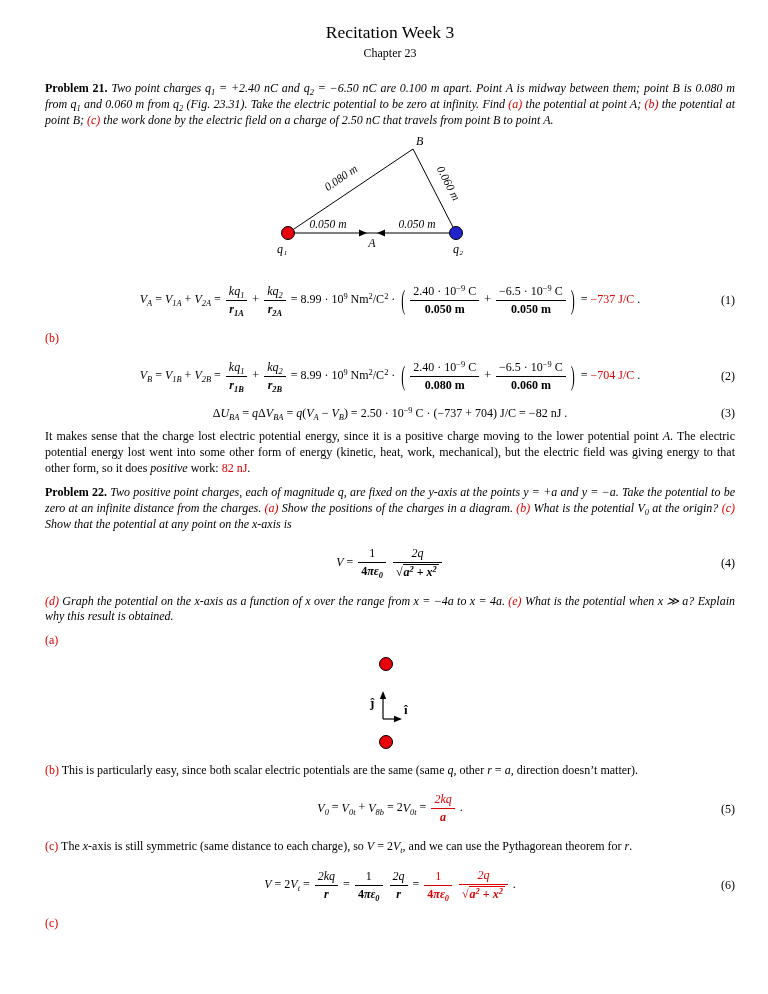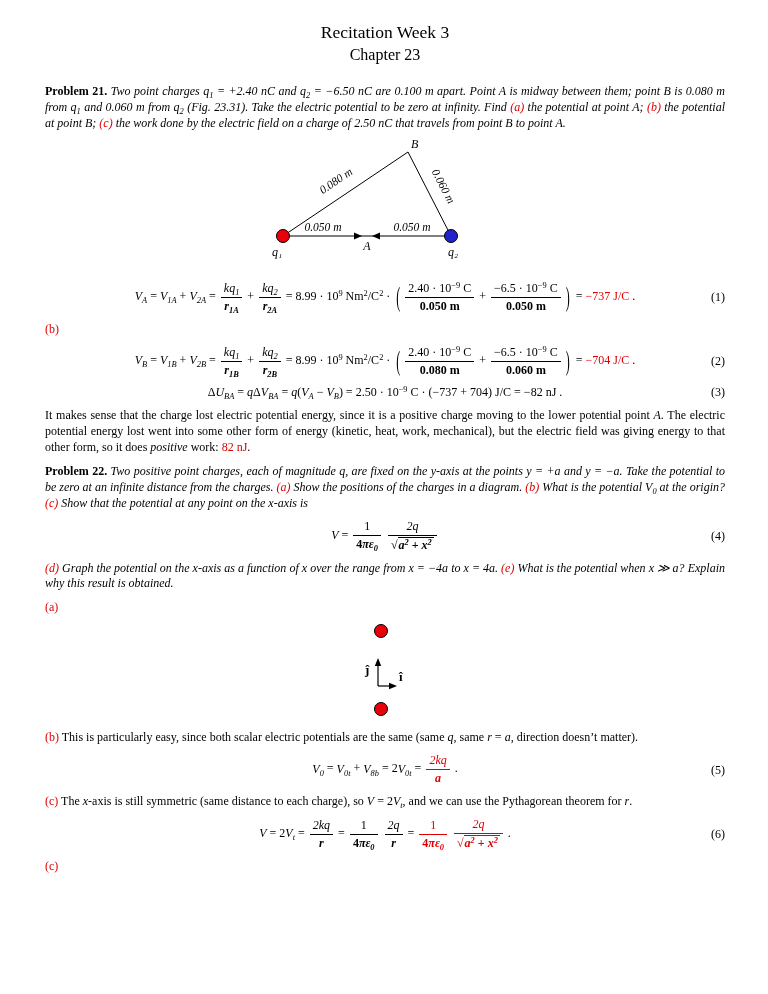--- a/index.html
+++ b/index.html
@@ -1,34 +1,34 @@
 <!DOCTYPE html>
 <html style="--red: #dd0000;"><head>
 <meta charset="utf-8">
 <style>
   html,body{margin:0;padding:0;}
   body{
     width:768px;height:994px;overflow:hidden;background:#ffffff;color:#000;
     font-family:"Liberation Serif", serif;font-size:12px;
   }
-  .page{padding:22px 43px 0 45px;}
+  .page{padding:22px 33px 0 45px;}
   .doc-title{text-align:center;font-size:17.5px;margin:0 0 3px 0;}
-  .doc-subtitle{text-align:center;font-size:16px;margin:0 0 20px 0;}
+  .doc-subtitle{text-align:center;font-size:12px;margin:0 0 20px 0;}
   .para{text-align:justify;line-height:1.33;margin:8px 0 6px 0;}
   .eq{position:relative;text-align:center;margin:7px 0;line-height:1.25;}
   .eq-body{display:inline-block;white-space:nowrap;}
   .eq-no{position:absolute;right:0;top:50%;transform:translateY(-50%);}
   .figure{text-align:center;margin:3px 0 2px 0;}
   .it{font-style:italic;}
   .bf{font-weight:700;}
   .red{color:var(--red,#d00000);}
   sub,sup{font-size:0.7em;line-height:0;}
   sub{vertical-align:-0.3em;}
   sup{vertical-align:0.5em;}
-  .frac{display:inline-block;vertical-align:middle;text-align:center;margin:0 2px;}
+  .frac{display:inline-block;vertical-align:middle;text-align:center;margin:6px 2px;}
   .frac .num{display:block;padding:0 3px 1px 3px;border-bottom:1px solid currentColor;}
   .frac .den{display:block;padding:1px 3px 0 3px;font-weight:bold;}
   .sqrt{white-space:nowrap;}
   .sqrt .rad{display:inline-block;}
   .sqrt .sqrt-body{display:inline-block;border-top:1px solid currentColor;padding:0 2px 0 1px;}
   .big{display:inline-block;transform:scaleY(2.3);vertical-align:middle;margin:0 3px;}
   svg text{font-family:"Liberation Serif", serif;}
 </style>
 </head>
 <body>
@@ -98,21 +98,21 @@
       <circle cx="36" cy="87" r="6.5" stroke="#000" stroke-width="1" fill="#e8000b"></circle>
       <line x1="33" y1="64" x2="33" y2="41" stroke="#000" stroke-width="1.2"></line>
       <polygon points="33,36 29.8,44 36.2,44" fill="#000"></polygon>
       <line x1="33" y1="64" x2="47" y2="64" stroke="#000" stroke-width="1.2"></line>
       <polygon points="52,64 44,60.8 44,67.2" fill="#000"></polygon>
       <text x="20" y="52" font-size="13" font-weight="bold">ĵ</text>
       <text x="54" y="59" font-size="13" font-weight="bold">î</text>
     </svg>
   </div>
 
-  <p class="para"><span class="red">(b)</span><span> This is particularly easy, since both scalar electric potentials are the same (same </span><span class="it">q</span><span>, same </span><span class="it">r</span><span> = </span><span class="it">a</span><span>, direction doesn’t matter).</span></p>
+  <p class="para"><span class="red">(b)</span><span> This is particularly easy, since both scalar electric potentials are the same (same </span><span class="it">q</span><span>, other </span><span class="it">r</span><span> = </span><span class="it">a</span><span>, direction doesn’t matter).</span></p>
 
   <div class="eq">
     <span class="eq-body"><span class="it">V<sub>0</sub></span><span> = </span><span class="it">V<sub>0t</sub></span><span> + </span><span class="it">V<sub>8b</sub></span><span> = 2</span><span class="it">V<sub>0t</sub></span><span> = </span><span class="frac red"><span class="num"><span class="it">2kq</span></span><span class="den"><span class="it">a</span></span></span><span> .</span></span>
     <span class="eq-no">(5)</span>
   </div>
 
   <p class="para"><span class="red">(c)</span><span> The </span><span class="it">x</span><span>-axis is still symmetric (same distance to each charge), so </span><span class="it">V</span><span> = 2</span><span class="it">V<sub>t</sub></span><span>, and we can use the Pythagorean theorem for </span><span class="it">r</span><span>.</span></p>
 
   <div class="eq">
     <span class="eq-body"><span class="it">V</span><span> = 2</span><span class="it">V<sub>t</sub></span><span> = </span><span class="frac"><span class="num"><span class="it">2kq</span></span><span class="den"><span class="it">r</span></span></span><span> = </span><span class="frac"><span class="num"><span>1</span></span><span class="den"><span>4</span><span class="it">πε<sub>0</sub></span></span></span><span> </span><span class="frac"><span class="num"><span class="it">2q</span></span><span class="den"><span class="it">r</span></span></span><span> = </span><span class="frac red"><span class="num"><span>1</span></span><span class="den"><span>4</span><span class="it">πε<sub>0</sub></span></span></span><span class="red"> </span><span class="frac red"><span class="num"><span class="it">2q</span></span><span class="den"><span class="sqrt"><span class="rad">√</span><span class="sqrt-body"><span class="it">a<sup>2</sup></span><span> + </span><span class="it">x<sup>2</sup></span></span></span></span></span><span> .</span></span>

